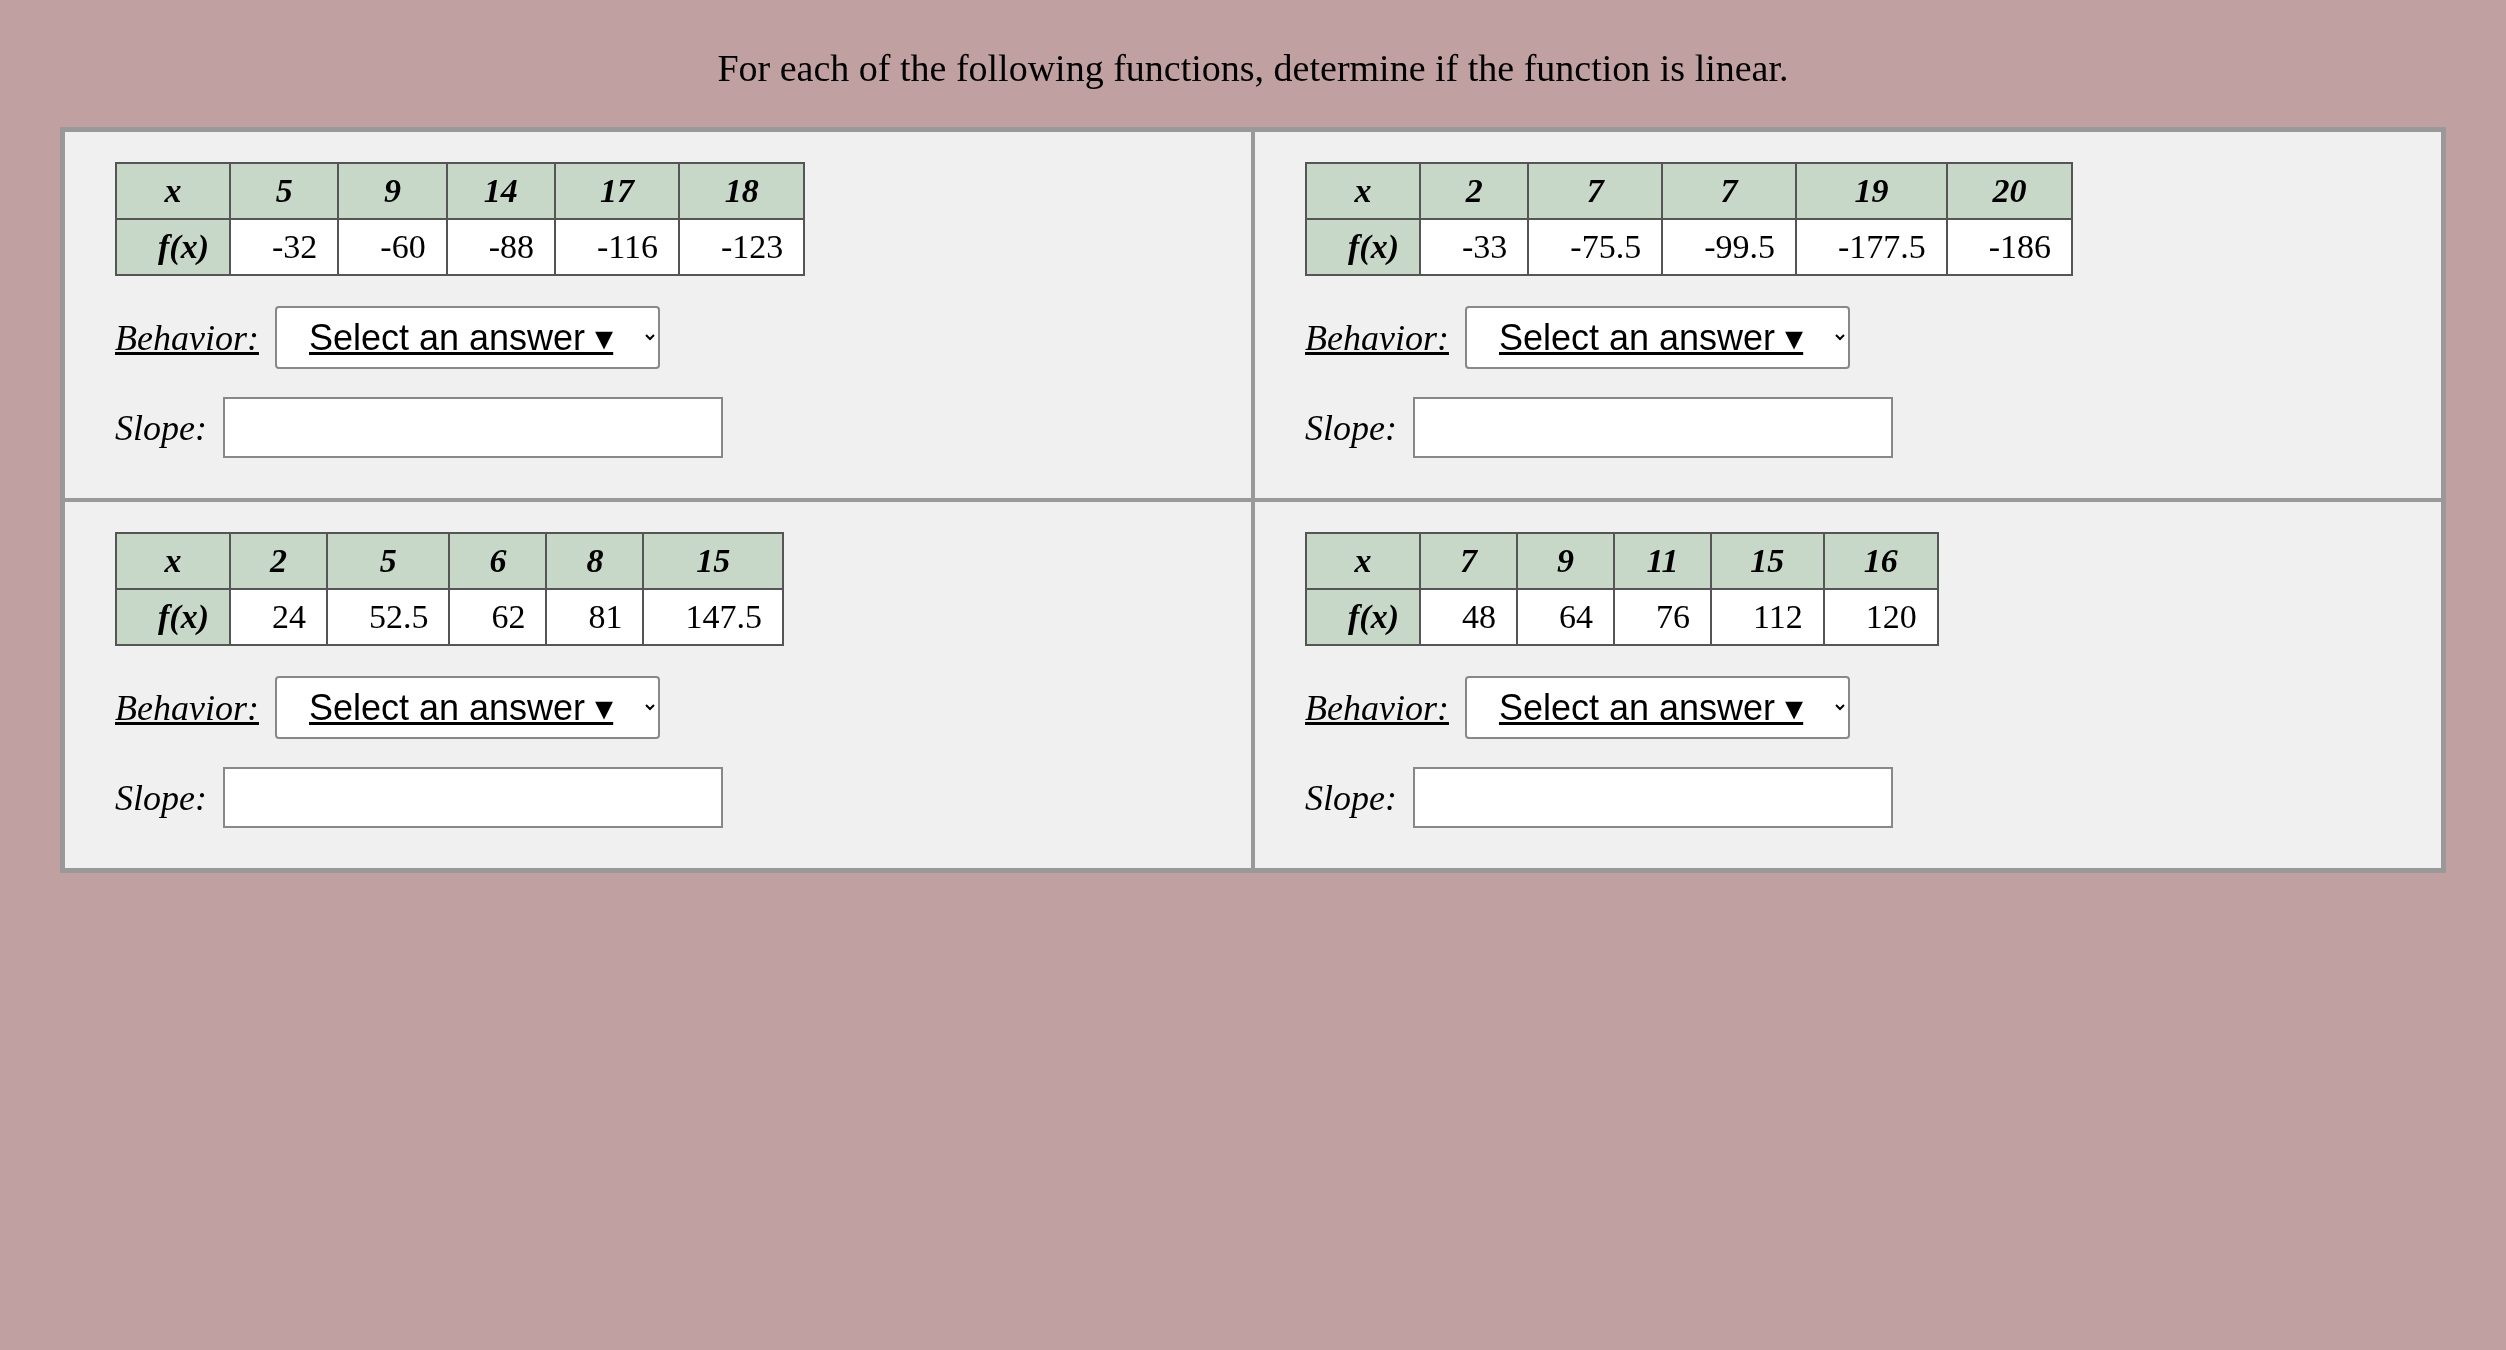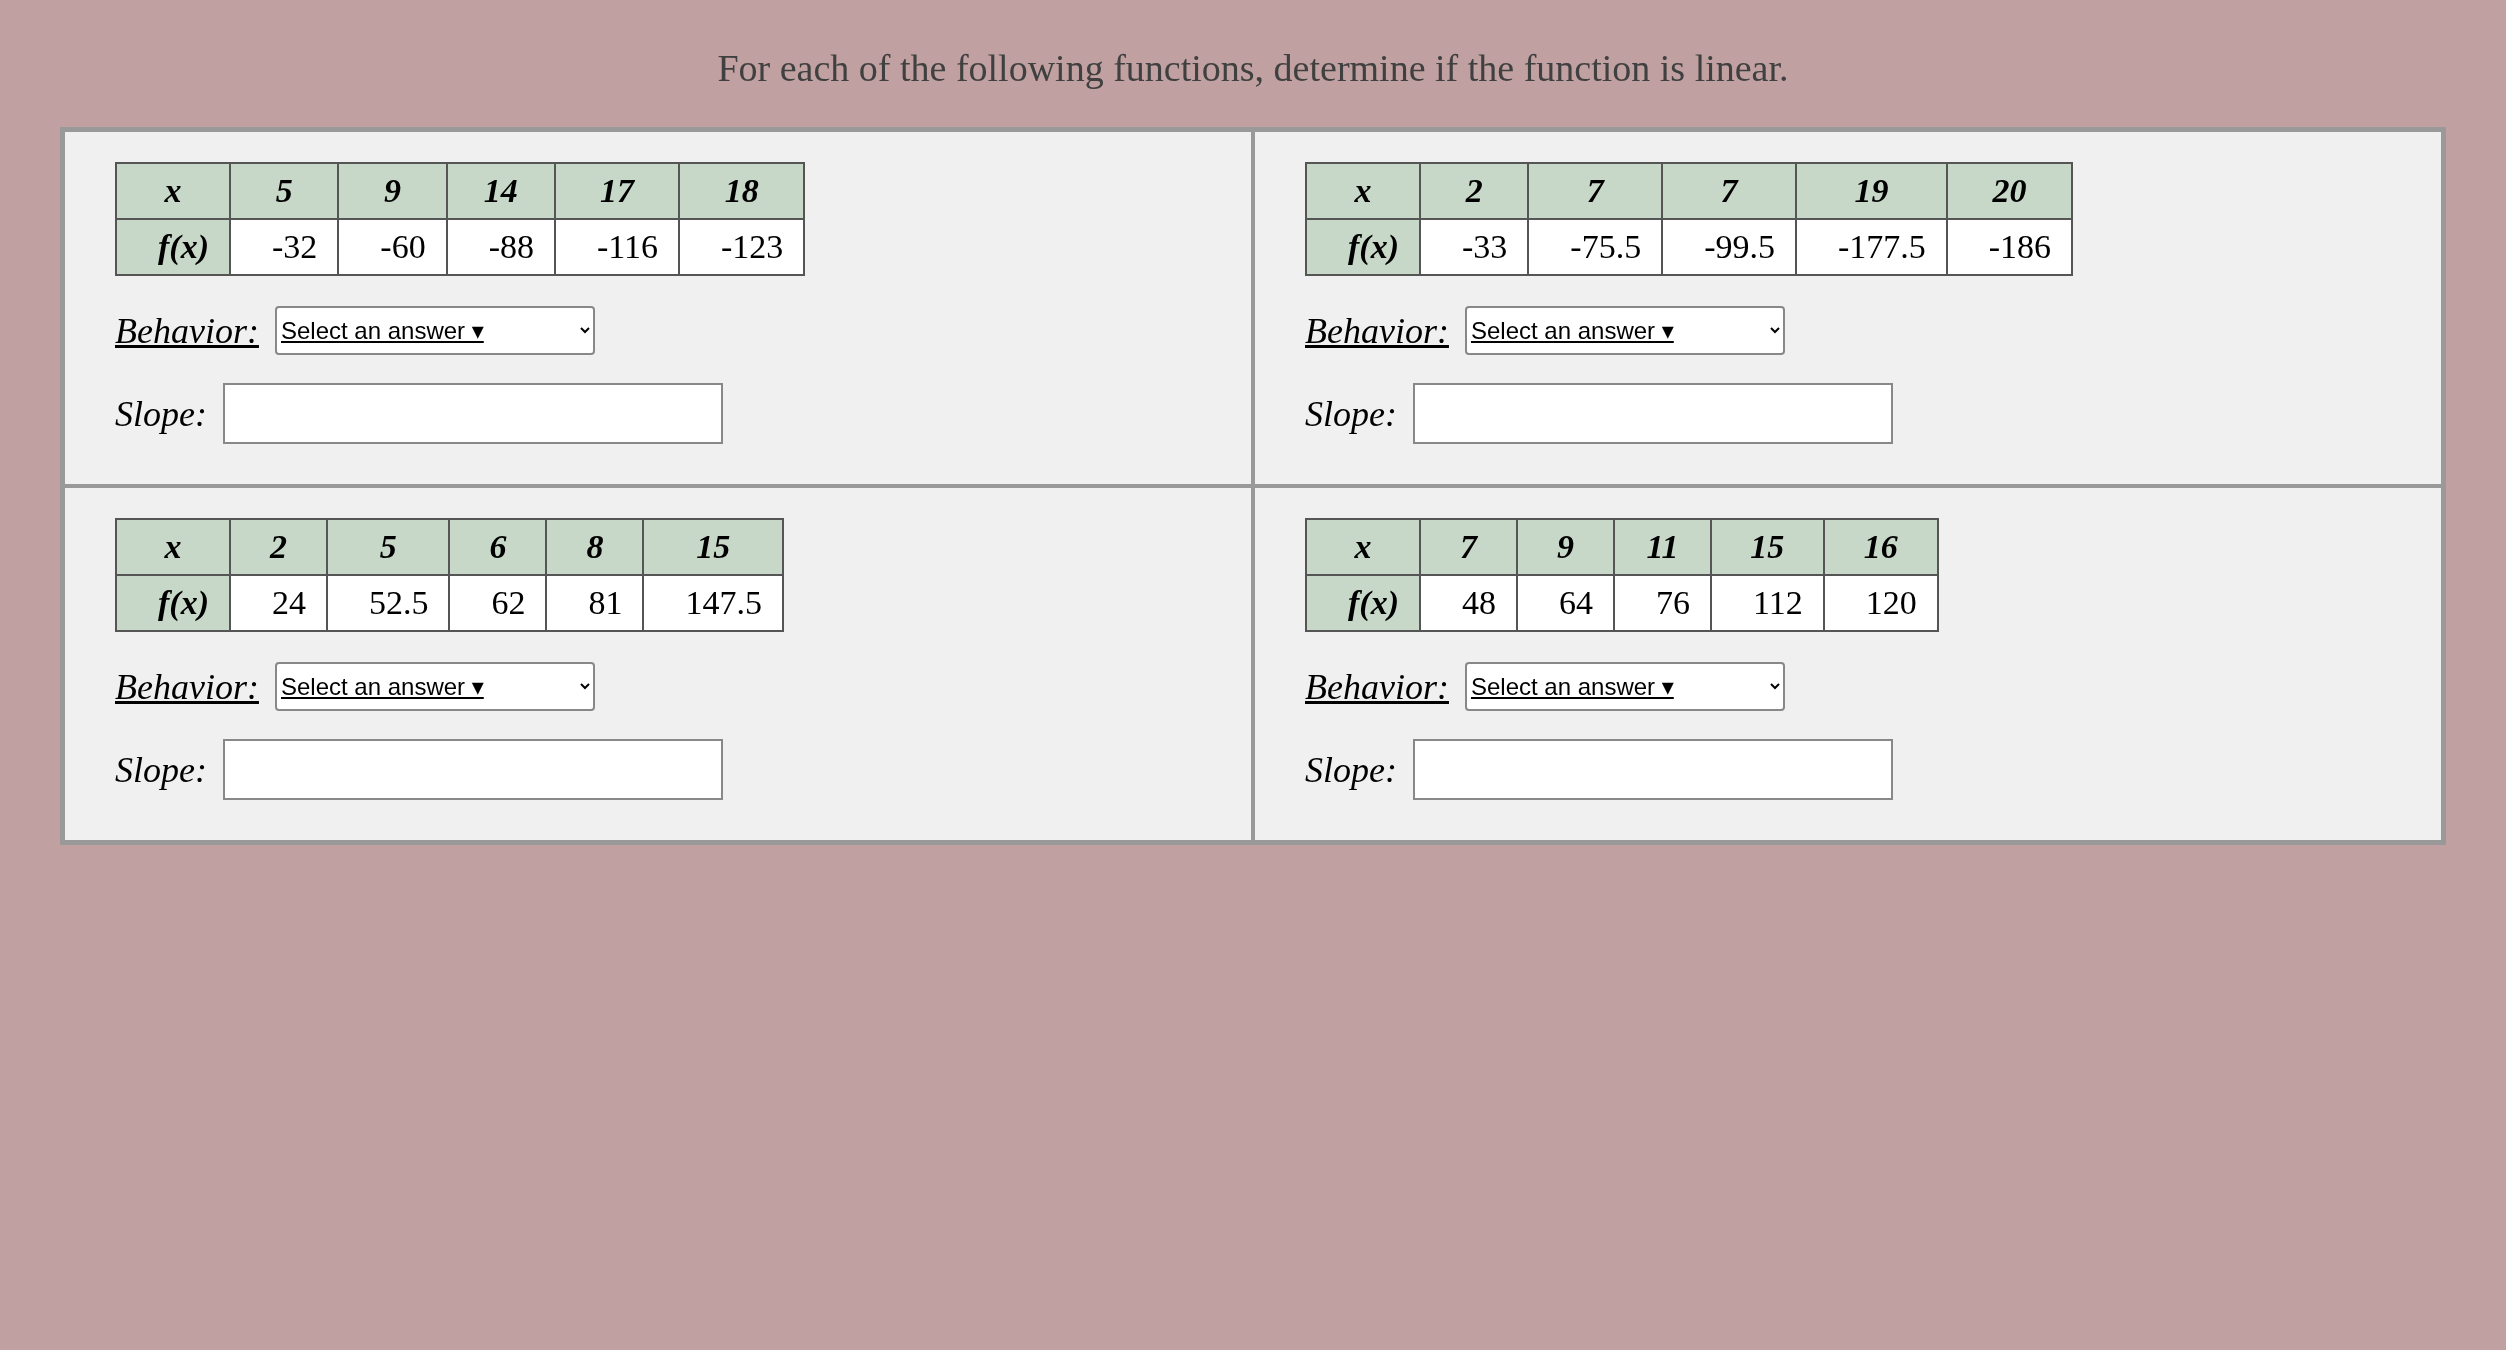--- a/index.html
+++ b/index.html
@@ -10,21 +10,21 @@
       min-height: 1350px;
       display: flex;
       flex-direction: column;
       align-items: center;
       padding: 40px 60px;
     }
     .instructions {
       text-align: center;
       font-size: 38px;
       line-height: 1.5;
-      color: #404040;
+      color: #000000;
       margin-bottom: 30px;
       font-weight: normal;
     }
     .main-grid {
       display: grid;
       grid-template-columns: 1fr 1fr;
       width: 100%;
       border: 3px solid #999;
       background: #f5f5f5;
     }
@@ -66,22 +66,22 @@
       margin-bottom: 28px;
       font-size: 36px;
       text-decoration: underline;
     }
     .behavior-label {
       font-size: 36px;
       margin-right: 16px;
       font-style: italic;
     }
     .behavior-select {
-      font-size: 24px;
-      padding: 8px 0;
+      font-size: 36px;
+      padding: 8px 28px;
       border: 2px solid #888;
       background: #fff;
       border-radius: 4px;
       cursor: pointer;
       min-width: 320px;
     }
     
     .slope-row {
       display: flex;
       align-items: center;

